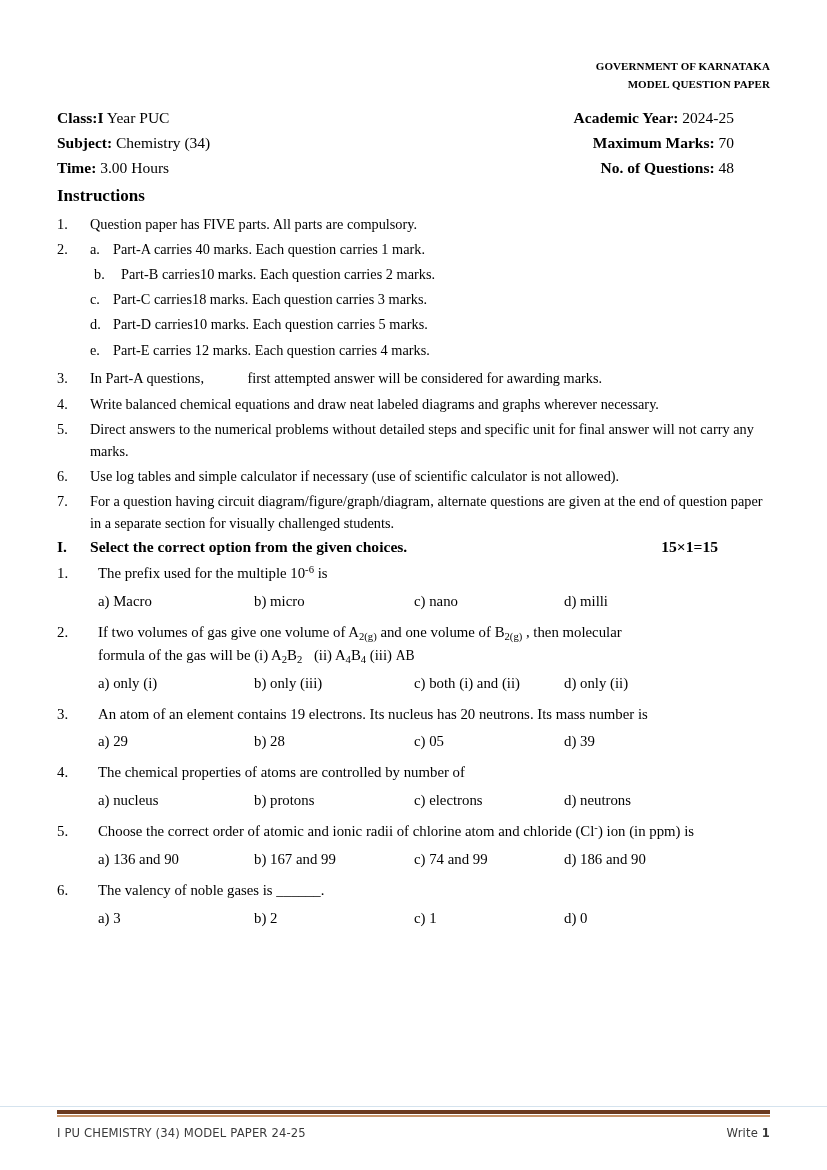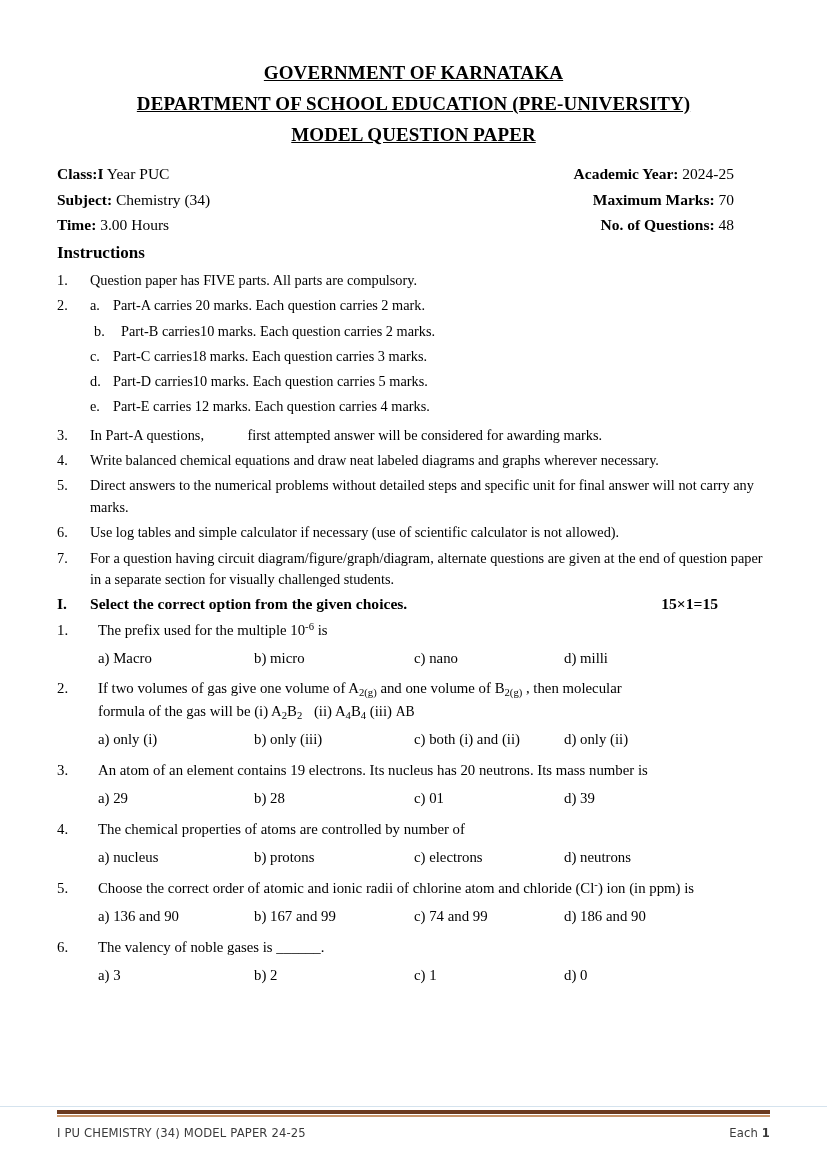--- a/index.html
+++ b/index.html
@@ -25,26 +25,25 @@
 
   .content {
     position: absolute;
     left: 57px;
     top: 58px;
     width: 713px;
   }
 
   
   .doc-header {
-    text-align: center;
+    text-align: right;
     font-weight: bold;
-    font-size: 19px;
+    font-size: 11px;
     line-height: 1.62;
     letter-spacing: 0.1px;
-    text-decoration: underline;
   }
   .doc-header .line { display: block; }
 
   
   .meta {
     margin-top: 11px;
   }
   .meta-row {
     display: flex;
     justify-content: space-between;
@@ -216,21 +215,20 @@
 </style>
 </head>
 <body>
 
 <div class="page">
 
   <div class="content">
 
     <div class="doc-header">
       <span class="line">GOVERNMENT OF KARNATAKA</span>
-      <span class="line">DEPARTMENT OF SCHOOL EDUCATION (PRE-UNIVERSITY)</span>
       <span class="line">MODEL QUESTION PAPER</span>
     </div>
 
     <div class="meta">
 
       <div class="meta-row">
         <div class="meta-left"><span class="lbl">Class:</span><span class="lbl">I</span><span class="val"> Year PUC</span></div>
         <div class="meta-right"><span class="lbl">Academic Year:</span><span class="val"> 2024-25</span></div>
       </div>
 
@@ -252,21 +250,21 @@
       <div class="ins-item">
         <div class="ins-num">1.</div>
         <div class="ins-text">Question paper has FIVE parts. All parts are compulsory.</div>
       </div>
 
       <div class="ins-item">
         <div class="ins-num">2.</div>
         <div class="ins-text">
           <div class="ins-sub">
             <div class="ins-sub-letter">a.</div>
-            <div class="ins-sub-text">Part-A carries 20 marks. Each question carries 2 mark.</div>
+            <div class="ins-sub-text">Part-A carries 40 marks. Each question carries 1 mark.</div>
           </div>
           <div class="ins-sub">
             <div class="ins-sub-letter indent-b">b.</div>
             <div class="ins-sub-text">Part-B carries10 marks. Each question carries 2 marks.</div>
           </div>
           <div class="ins-sub">
             <div class="ins-sub-letter">c.</div>
             <div class="ins-sub-text">Part-C carries18 marks. Each question carries 3 marks.</div>
           </div>
           <div class="ins-sub">
@@ -348,21 +346,21 @@
     </div>
 
     <div class="q">
       <div class="q-head">
         <div class="q-num">3.</div>
         <div class="q-text">An atom of an element contains 19 electrons. Its nucleus has 20 neutrons. Its mass number is</div>
       </div>
       <div class="options">
         <div class="opt">a) 29</div>
         <div class="opt">b) 28</div>
-        <div class="opt">c) 01</div>
+        <div class="opt">c) 05</div>
         <div class="opt">d) 39</div>
       </div>
     </div>
 
     <div class="q">
       <div class="q-head">
         <div class="q-num">4.</div>
         <div class="q-text">The chemical properties of atoms are controlled by number of</div>
       </div>
       <div class="options">
@@ -399,16 +397,16 @@
       </div>
     </div>
 
   </div>
 
   <div class="footer-hairline"></div>
   <div class="footer-rule-dark"></div>
   <div class="footer-rule-light"></div>
   <div class="footer">
     <div>I PU CHEMISTRY (34) MODEL PAPER 24-25</div>
-    <div class="footer-page"><span>Each </span><span class="pg-num">1</span></div>
+    <div class="footer-page"><span>Write </span><span class="pg-num">1</span></div>
   </div>
 
 </div>
 
 </body></html>

